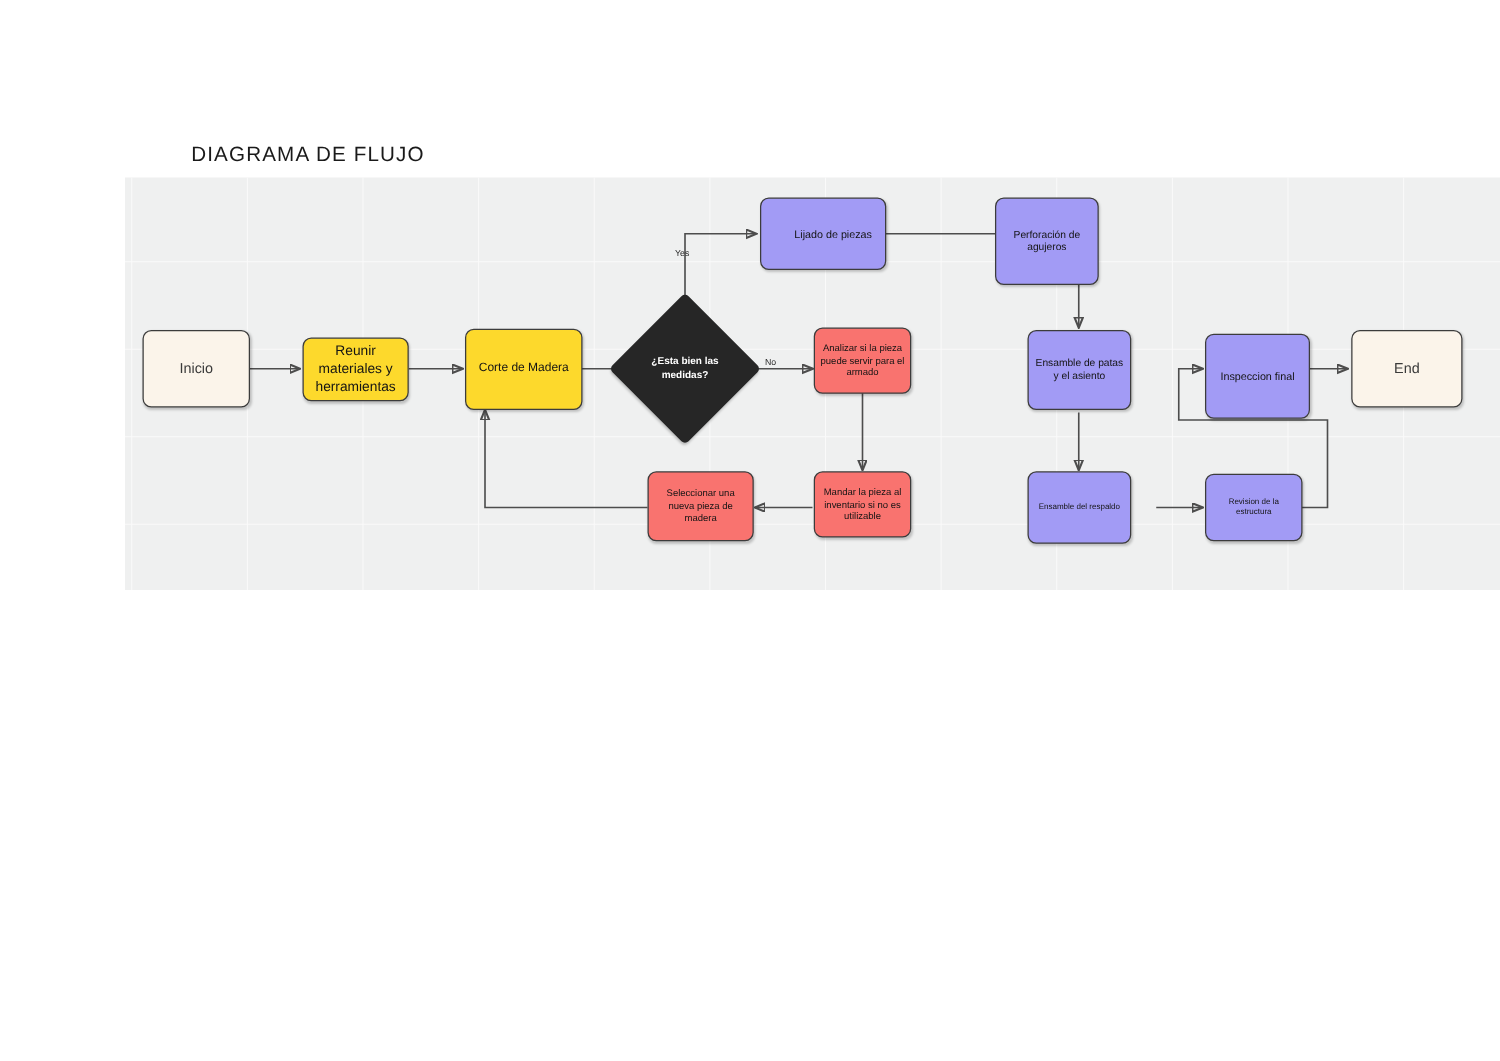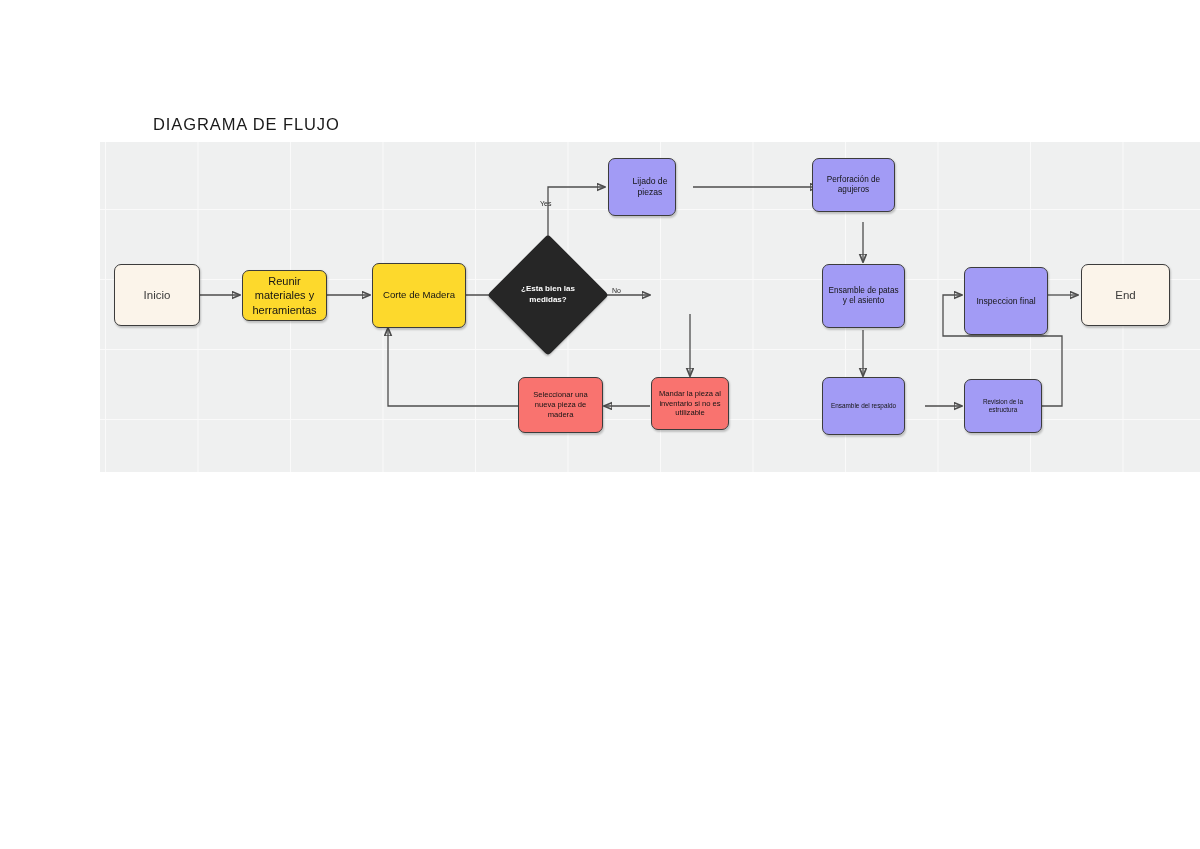--- a/index.html
+++ b/index.html
@@ -182,34 +182,37 @@
 
     <div class="node n-yellow-l" style="left:272px; top:121px; width:94px; height:65px;">
       <span>Corte de Madera</span>
     </div>
 
     <div class="node-diamond" style="left:405px; top:110px; width:86px; height:86px;">
       <div class="dia-shape"></div>
       <div class="dia-label">¿Esta bien las medidas?</div>
     </div>
 
+    <div class="node n-red" style="left:551px; top:120px; width:78px; height:53px;">
+      <span>Analizar si la pieza puede servir para el armado</span>
+    </div>
 
     <div class="node n-red" style="left:551px; top:235px; width:78px; height:53px;">
       <span>Mandar la pieza al inventario si no es utilizable</span>
     </div>
 
     <div class="node n-red" style="left:418px; top:235px; width:85px; height:56px;">
       <span>Seleccionar una nueva pieza de madera</span>
     </div>
 
-    <div class="node n-purple-m" style="left:508px; top:16px; width:68px; height:58px;padding-left:20px;">
+    <div class="node n-purple-m" style="left:508px; top:16px; width:101px; height:58px;padding-left:20px;">
       <span>Lijado de piezas</span>
     </div>
 
-    <div class="node n-purple" style="left:712px; top:16px; width:83px; height:54px;">
+    <div class="node n-purple" style="left:696px; top:16px; width:83px; height:70px;">
       <span>Perforación de agujeros</span>
     </div>
 
     <div class="node n-purple" style="left:722px; top:122px; width:83px; height:64px;justify-content:flex-end;">
       <span>Ensamble de patas y el asiento</span>
     </div>
 
     <div class="node n-purple-s" style="left:722px; top:235px; width:83px; height:58px;">
       <span>Ensamble del respaldo</span>
     </div>

